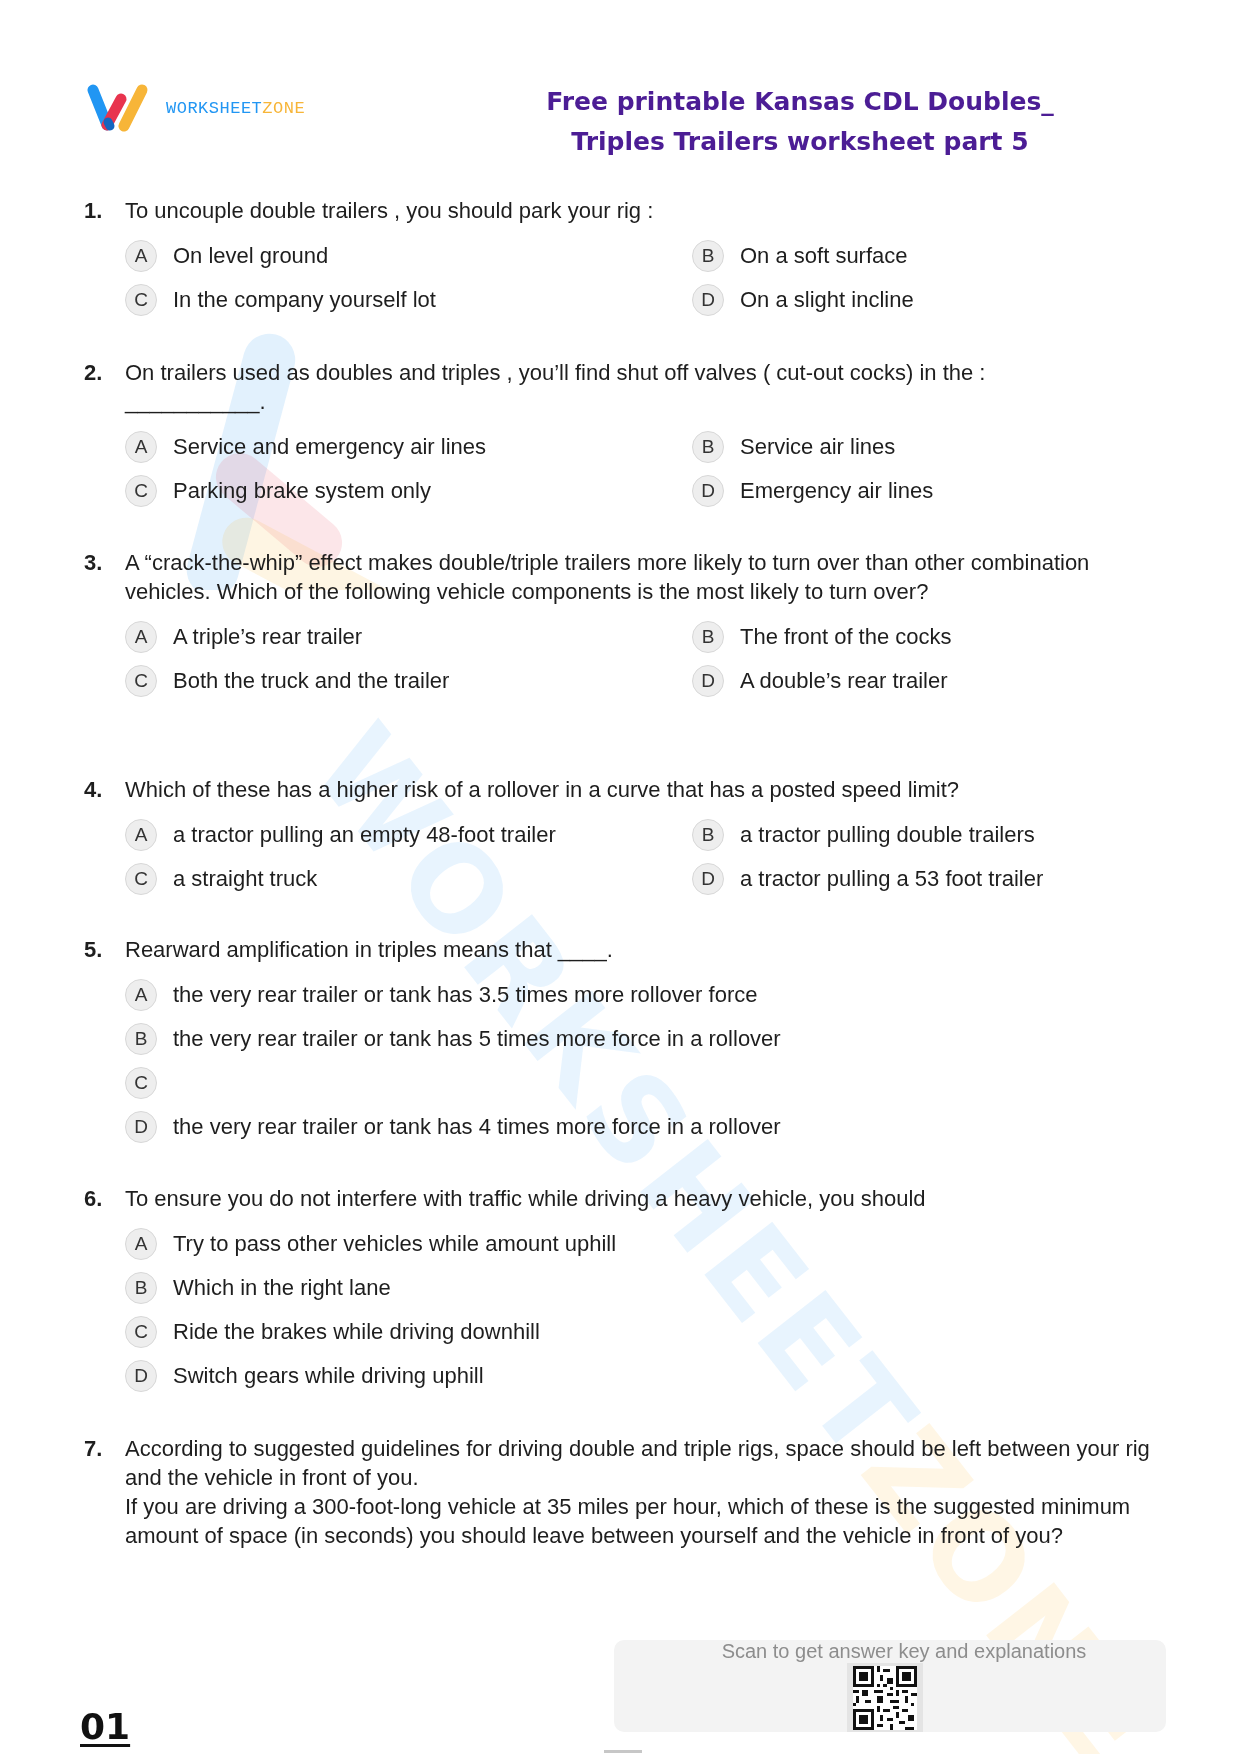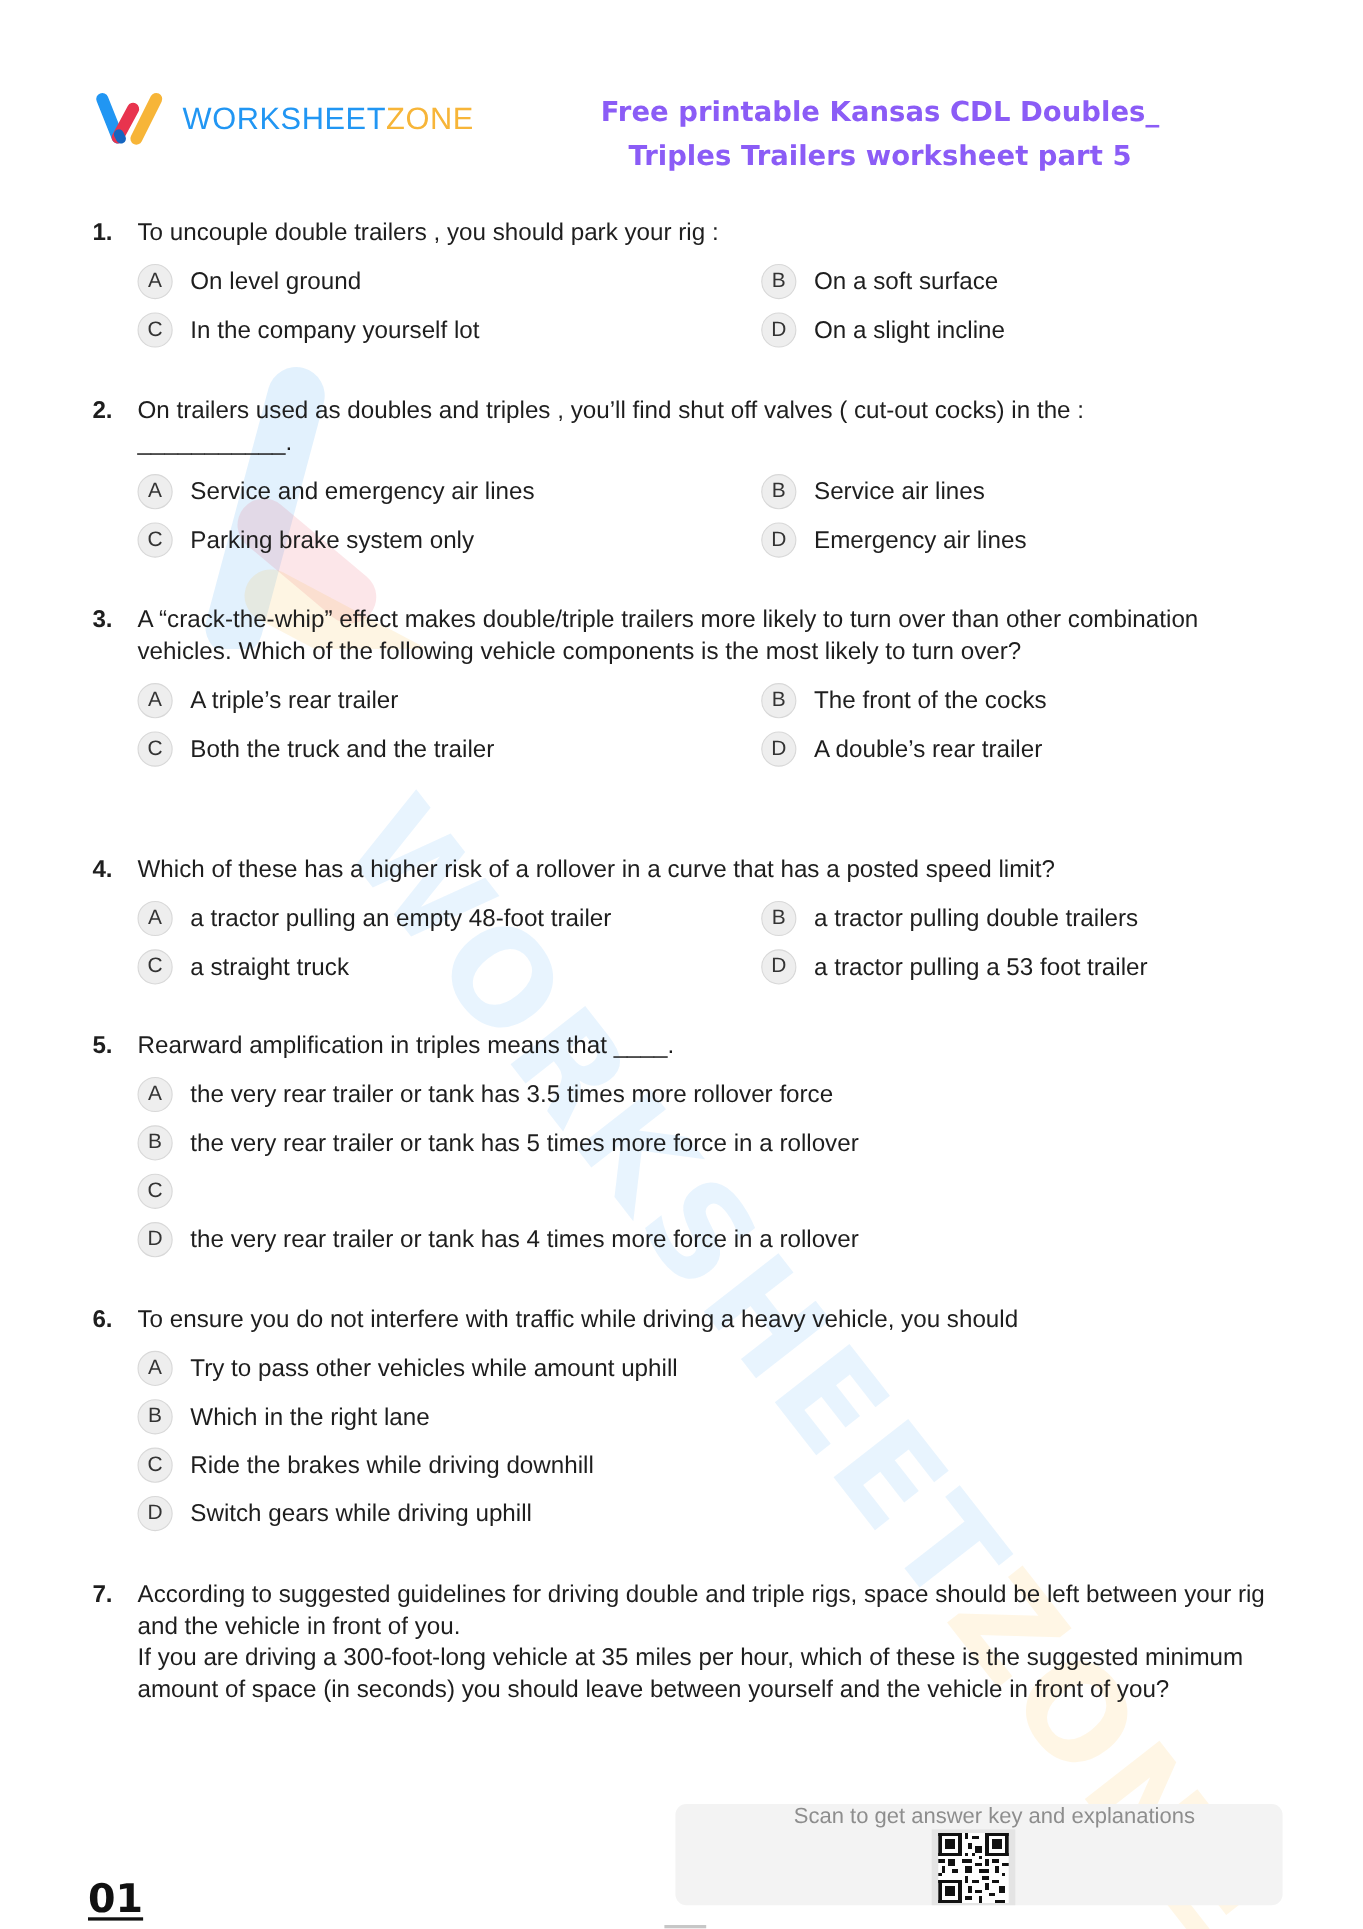--- a/index.html
+++ b/index.html
@@ -19,27 +19,27 @@
       font-size: 118px; font-weight: bold; letter-spacing: 6px;
       transform: rotate(52deg); transform-origin: 0 0;
       white-space: nowrap; pointer-events: none;
     }
     .wm-text .wm-a { color: rgba(33,150,243,0.10); }
     .wm-text .wm-b { color: rgba(255,180,40,0.12); }
 
     
     .logo { position: absolute; left: 84px; top: 82px; display: flex; align-items: center; }
     .logo svg { width: 70px; height: 52px; }
-    .logo-text { font-family: Liberation Sans, sans-serif; font-size: 28px; margin-left: 12px; letter-spacing: 0.5px; }
+    .logo-text { font-family: Liberation Mono, monospace; font-size: 17px; margin-left: 12px; letter-spacing: 0.5px; }
     .logo-text .lt-a { color: #2196f3; }
     .logo-text .lt-b { color: #f7b538; }
     .title {
       position: absolute; left: 520px; top: 82px; width: 560px;
       text-align: center; font-family: "DejaVu Sans", sans-serif;
-      font-weight: bold; font-size: 25px; line-height: 40px; color: #8b5cf6;
+      font-weight: bold; font-size: 25px; line-height: 40px; color: #4c1d95;
     }
 
     
     .q { position: absolute; left: 84px; width: 1080px; }
     .q-head { display: flex; font-size: 22px; line-height: 29px; }
     .q-num { width: 41px; font-weight: bold; flex: none; }
     .q-text { flex: 1; white-space: pre-line; }
     .opts { margin-left: 41px; display: grid; grid-template-columns: 567px 1fr; row-gap: 14px; margin-top: 16px; }
     .opts.single { grid-template-columns: 1fr; }
     .opt { display: flex; align-items: center; font-size: 22px; height: 30px; }

